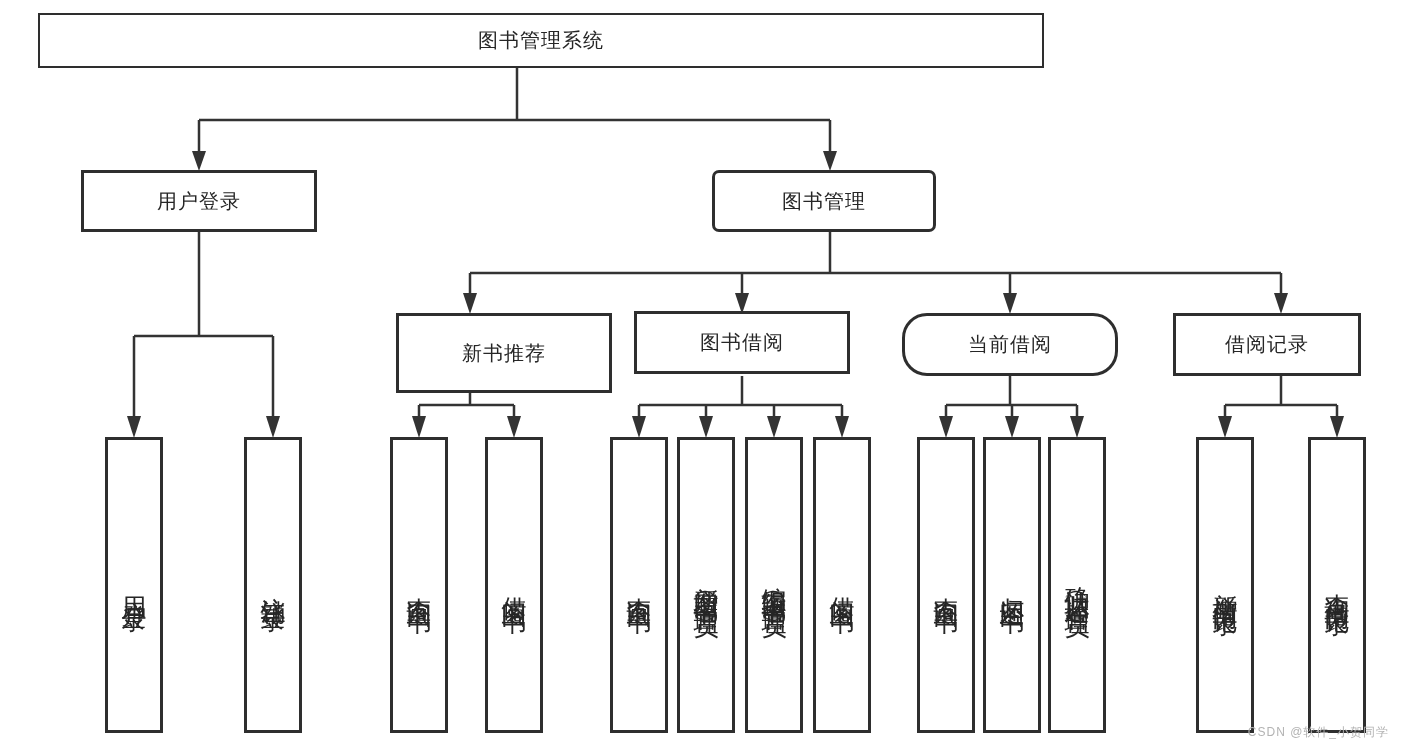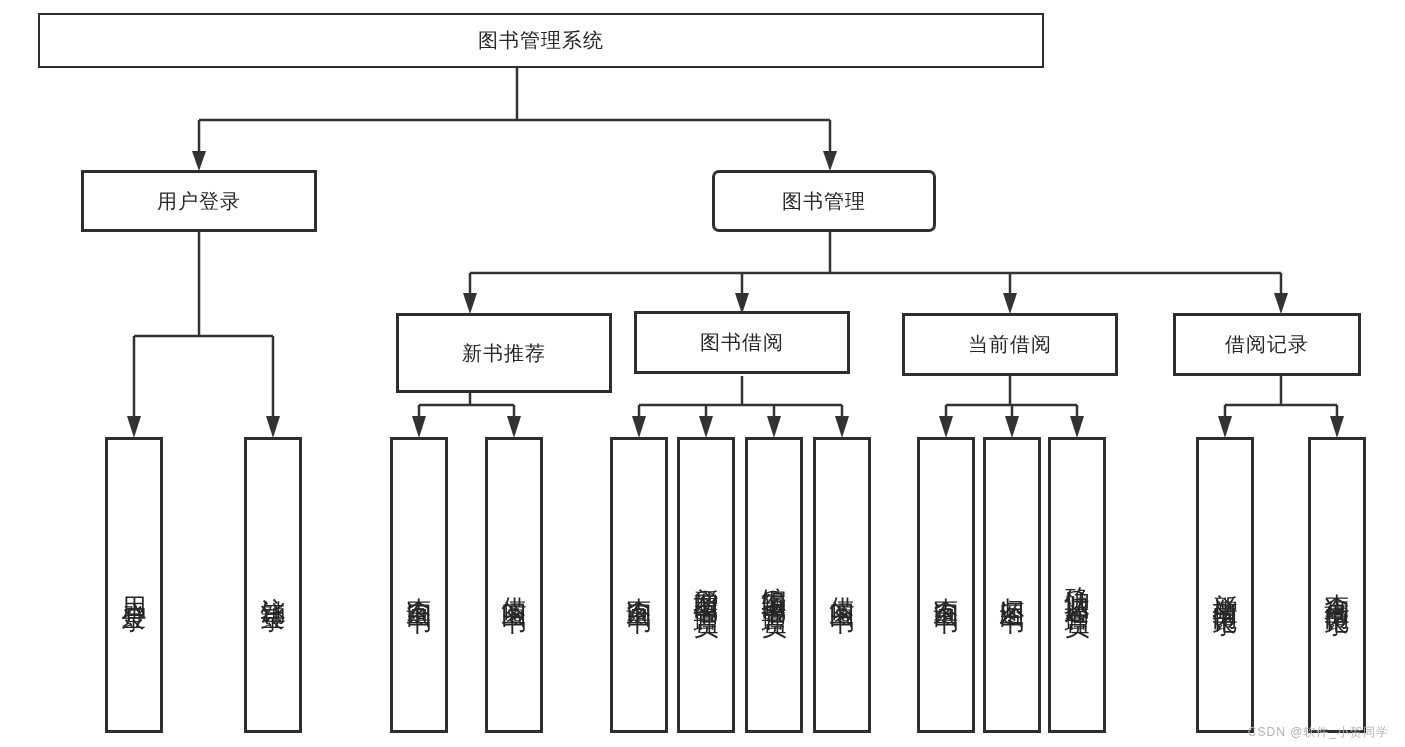--- a/index.html
+++ b/index.html
@@ -77,21 +77,21 @@
     <polygon class="ahead" points="1330,416 1344,416 1337,438"></polygon>
   </svg>
 
   <div class="hbox root" style="left:14px;top:13px;width:1006px;height:55px;">图书管理系统</div>
 
   <div class="hbox" style="left:81px;top:170px;width:236px;height:62px;">用户登录</div>
   <div class="hbox" style="left:712px;top:170px;width:224px;height:62px;border-radius:7px;">图书管理</div>
 
   <div class="hbox" style="left:362px;top:313px;width:216px;height:80px;margin-left:34px;">新书推荐</div>
   <div class="hbox" style="left:634px;top:311px;width:216px;height:63px;font-family:Liberation Mono, monospace;">图书借阅</div>
-  <div class="hbox" style="left:902px;top:313px;width:216px;height:63px;">当前借阅</div>
+  <div class="hbox" style="left:902px;top:313px;width:216px;height:63px;border-radius:25px;">当前借阅</div>
   <div class="hbox" style="left:1173px;top:313px;width:188px;height:63px;">借阅记录</div>
 
   <div class="vbox" style="left:105px;">
     <span>用户登录</span>
     </div>
   <div class="vbox" style="left:244px;">
     <span>注销登录</span>
     </div>
   <div class="vbox" style="left:390px;">
     <span>查询图书</span>

